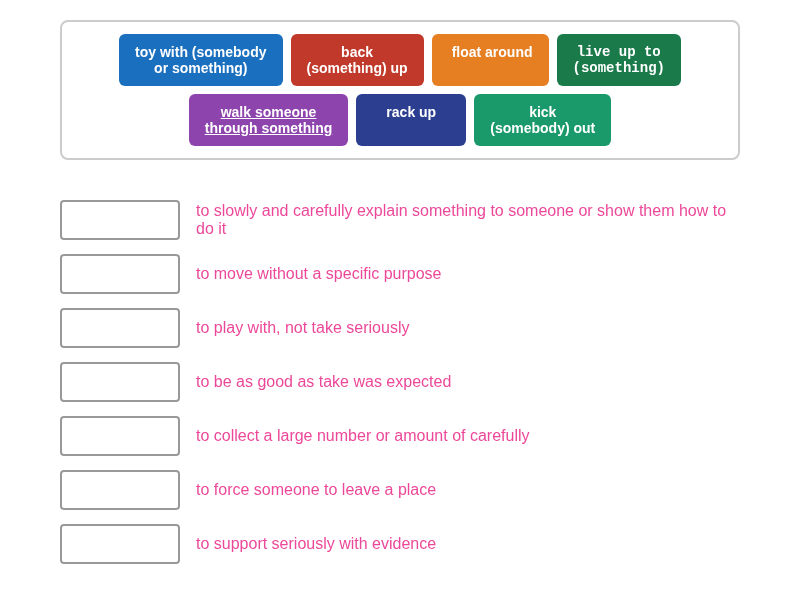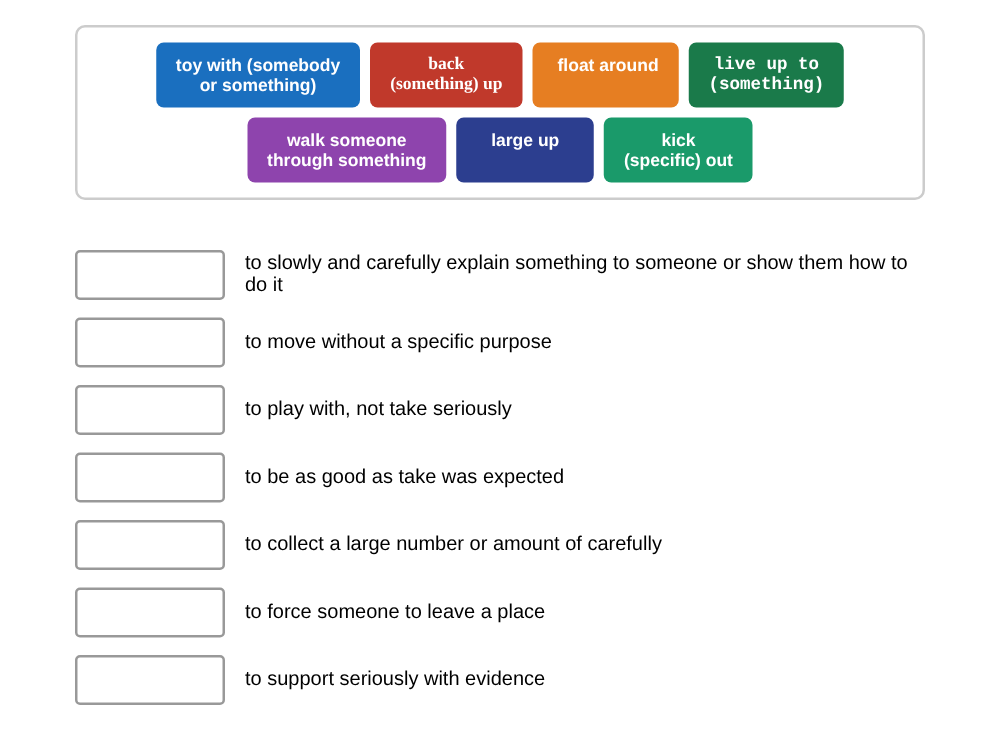--- a/index.html
+++ b/index.html
@@ -34,21 +34,21 @@
       color: #fff;
       font-weight: bold;
       font-size: 14px;
       text-align: center;
       padding: 10px 16px;
       cursor: pointer;
       min-width: 110px;
     }
 
     .chip-blue    { background: #1a6fbf; }
-    .chip-red     { background: #c0392b; font-family: Liberation Serif, serif; }
+    .chip-red     { background: #c0392b; }
     .chip-orange  { background: #e67e22; }
     .chip-green   { background: #1a7a4a; font-family: Liberation Mono, monospace; }
     .chip-purple  { background: #8e44ad; }
     .chip-darkblue{ background: #2c3e8f; }
     .chip-teal    { background: #1a9a6a; }
 
     .match-list {
       width: 680px;
       margin: 0 auto;
       display: flex;
@@ -67,43 +67,43 @@
       width: 120px;
       min-width: 120px;
       height: 40px;
       border: 2px solid #999;
       border-radius: 4px;
       background: #fff;
     }
 
     .definition {
       font-size: 16px;
-      color: #000000;
+      color: #ec4899;
       flex: 1;
     }
   </style>
 </head>
 <body>
 
 <div class="word-bank">
   <div class="word-bank-row">
   <div class="word-chip chip-blue" style="white-space: pre-line;">toy with (somebody
 or something)</div>
       <div class="word-chip chip-red" style="white-space: pre-line;">back
 (something) up</div>
       <div class="word-chip chip-orange" style="white-space: pre-line; padding-left: 20px;">float around</div>
       <div class="word-chip chip-green" style="white-space: pre-line;">live up to
 (something)</div>
     </div>
   <div class="word-bank-row">
-  <div class="word-chip chip-purple" style="white-space: pre-line;">walk someone
+  <div class="word-chip chip-purple" style="white-space: pre-line; text-decoration: underline;">walk someone
 through something</div>
-      <div class="word-chip chip-darkblue" style="white-space: pre-line;">large up</div>
+      <div class="word-chip chip-darkblue" style="white-space: pre-line;">rack up</div>
       <div class="word-chip chip-teal" style="white-space: pre-line;">kick
-(specific) out</div>
+(somebody) out</div>
     </div>
 </div>
 
 <div class="match-list">
 <div class="match-row">
       <div class="answer-box"></div>
       <div class="definition">to slowly and carefully explain something to someone or show them how to do it</div>
     </div>
     <div class="match-row">
       <div class="answer-box"></div>

